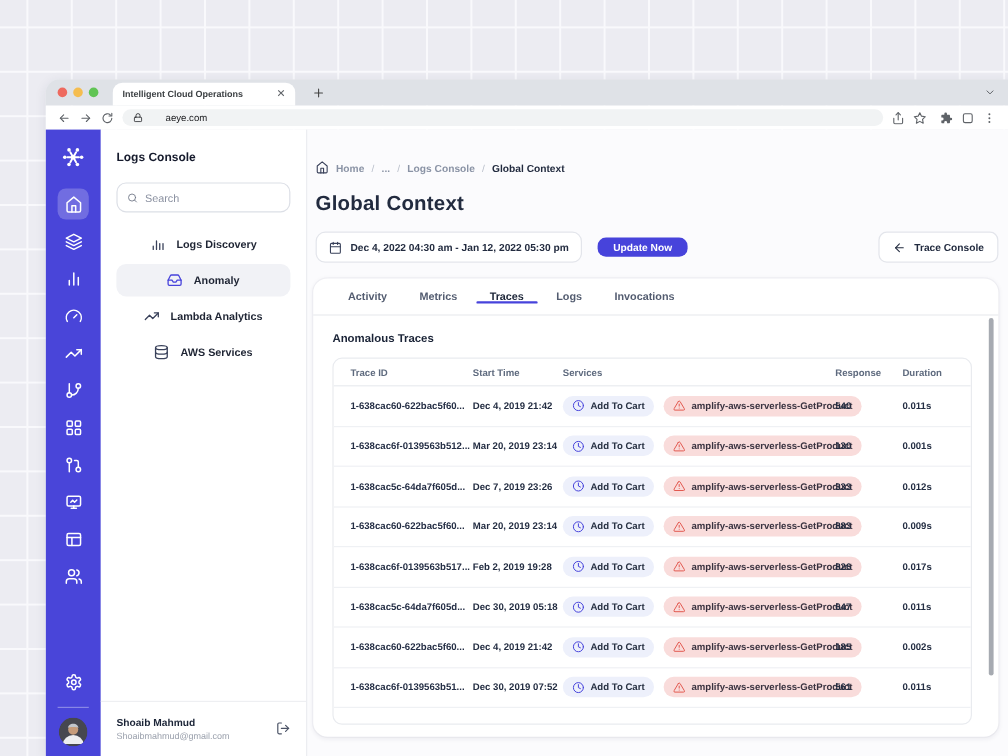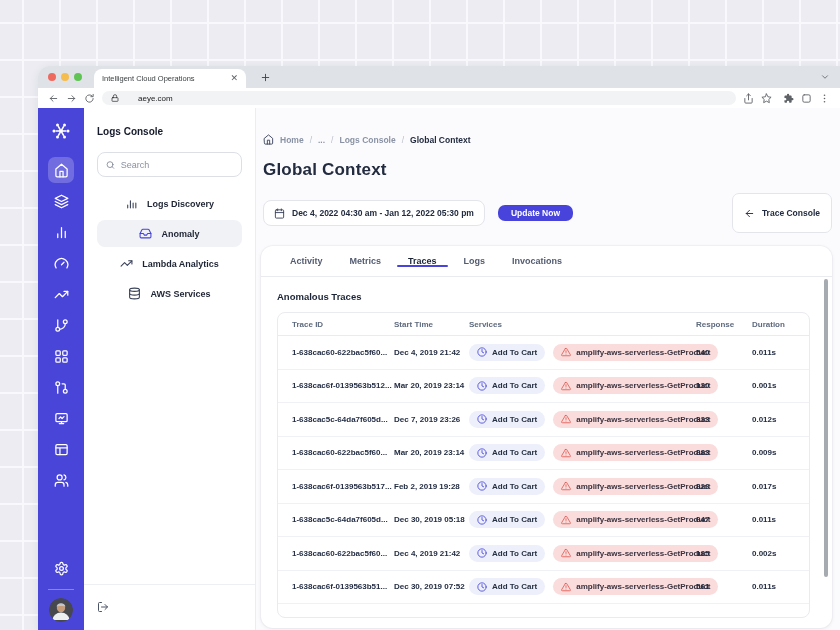--- a/index.html
+++ b/index.html
@@ -22,21 +22,21 @@
   .window { position:absolute; left:38px; top:66px; width:802px; height:564px;
     border-radius:12px 0 0 0; overflow:hidden; display:flex; flex-direction:column;
     box-shadow:0 2px 10px rgba(40,45,80,.08); }
 
   .tabstrip { height:22px; background:#DFE2E7; display:flex; align-items:flex-end; padding-left:10px; flex:none; }
   .traffic { display:flex; gap:5px; align-self:center; margin-right:12px; }
   .dot { width:8px; height:8px; border-radius:50%; }
   .dot.r{background:#EE6A5F}.dot.y{background:#F5BD4F}.dot.g{background:#60C454}
   .tab { height:19px; width:152px; background:#fff; border-radius:8px 8px 0 0;
     display:flex; align-items:center; padding:0 8px; gap:6px; }
-  .tab-title { font-size:7.5px; font-weight:400; color:#3C4043; white-space:nowrap; overflow:hidden; flex:1; }
+  .tab-title { font-size:7.5px; font-weight:700; color:#3C4043; white-space:nowrap; overflow:hidden; flex:1; }
   .tab-close { color:#5F6368; font-size:9px; line-height:1; }
   .newtab { margin-left:14px; align-self:center; color:#444; }
   .strip-chevron { margin-left:auto; margin-right:10px; align-self:center; color:#5F6368; }
 
   .toolbar { height:20px; background:#fff; display:flex; align-items:center; gap:7px; padding:0 10px; flex:none; }
   .tool-ic { color:#5F6368; flex:none; }
   .urlbar { flex:1; height:14px; background:#F1F3F4; border-radius:8px; display:flex; align-items:center;
     gap:19px; padding:0 9px; font-size:8px; color:#202124; }
 
   
@@ -84,21 +84,21 @@
   .page-title { font-size:17px; font-weight:700; color:#222B3F; margin:15px 0 0 3px; letter-spacing:.2px; }
 
   .controls { display:flex; align-items:center; margin:13px 0 0 3px; }
   .daterange { height:26px; border:1px solid #E3E5EB; background:#fff; border-radius:8px;
     display:flex; align-items:center; gap:7px; padding:0 10px; font-size:8.5px; font-weight:700;
     color:#222B3F; }
   .daterange .cal { color:#39415A; }
   .btn-primary { height:16px; background:var(--accent,#4743DB); color:#fff; border:none; border-radius:7px;
     padding:0 13px; font-size:8.5px; font-weight:700; margin-left:13px;
     font-family:"Liberation Sans",sans-serif; display:flex; align-items:center; }
-  .btn-ghost { margin-left:auto; height:40px; border:1px solid #E3E5EB; background:#fff; border-radius:7px;
+  .btn-ghost { margin-left:auto; height:26px; border:1px solid #E3E5EB; background:#fff; border-radius:7px;
     padding:12px 11px; display:flex; gap:7px; align-items:center; font-size:8.5px; font-weight:700; color:#222B3F;
     font-family:"Liberation Sans",sans-serif; }
 
   .card { margin:13px 0 0 1px; background:#fff; border-radius:12px; height:382px; position:relative;
     box-shadow:0 1px 4px rgba(25,35,65,.07), 0 0 0 1px rgba(25,35,65,.03); }
   .tabsrow { display:flex; gap:27px; padding:0 29px; border-bottom:1px solid #E9EBEF; height:31px;
     align-items:center; }
   .tab-item { font-size:9px; font-weight:700; color:#535C70; display:flex; align-items:center; position:relative; }
   .tab-item.active { color:#1B2437; }
   .tab-item.active::after { content:""; position:absolute; left:-11px; right:-11px; bottom:-1px; height:2px;
@@ -349,20 +349,24 @@
         <div class="sb-item">
           <svg class="ic sbi" width="13" height="13" viewBox="0 0 24 24">
               <ellipse cx="12" cy="5" rx="9" ry="3"></ellipse>
               <path d="M3 5v14a9 3 0 0 0 18 0V5"></path>
               <path d="M3 12a9 3 0 0 0 18 0"></path>
             </svg>
           <span>AWS Services</span>
         </div>
       </div>
       <div class="sb-footer">
+        <div class="sb-user">
+          <div class="sb-name">Shoaib Mahmud</div>
+          <div class="sb-email">Shoaibmahmud@gmail.com</div>
+        </div>
         <span class="logout">
           <svg class="ic" width="12" height="12" viewBox="0 0 24 24">
               <path d="M9 21H5a2 2 0 0 1-2-2V5a2 2 0 0 1 2-2h4"></path>
               <polyline points="16 17 21 12 16 7"></polyline>
               <path d="M21 12H9"></path>
             </svg>
         </span>
       </div>
     </div>
 

